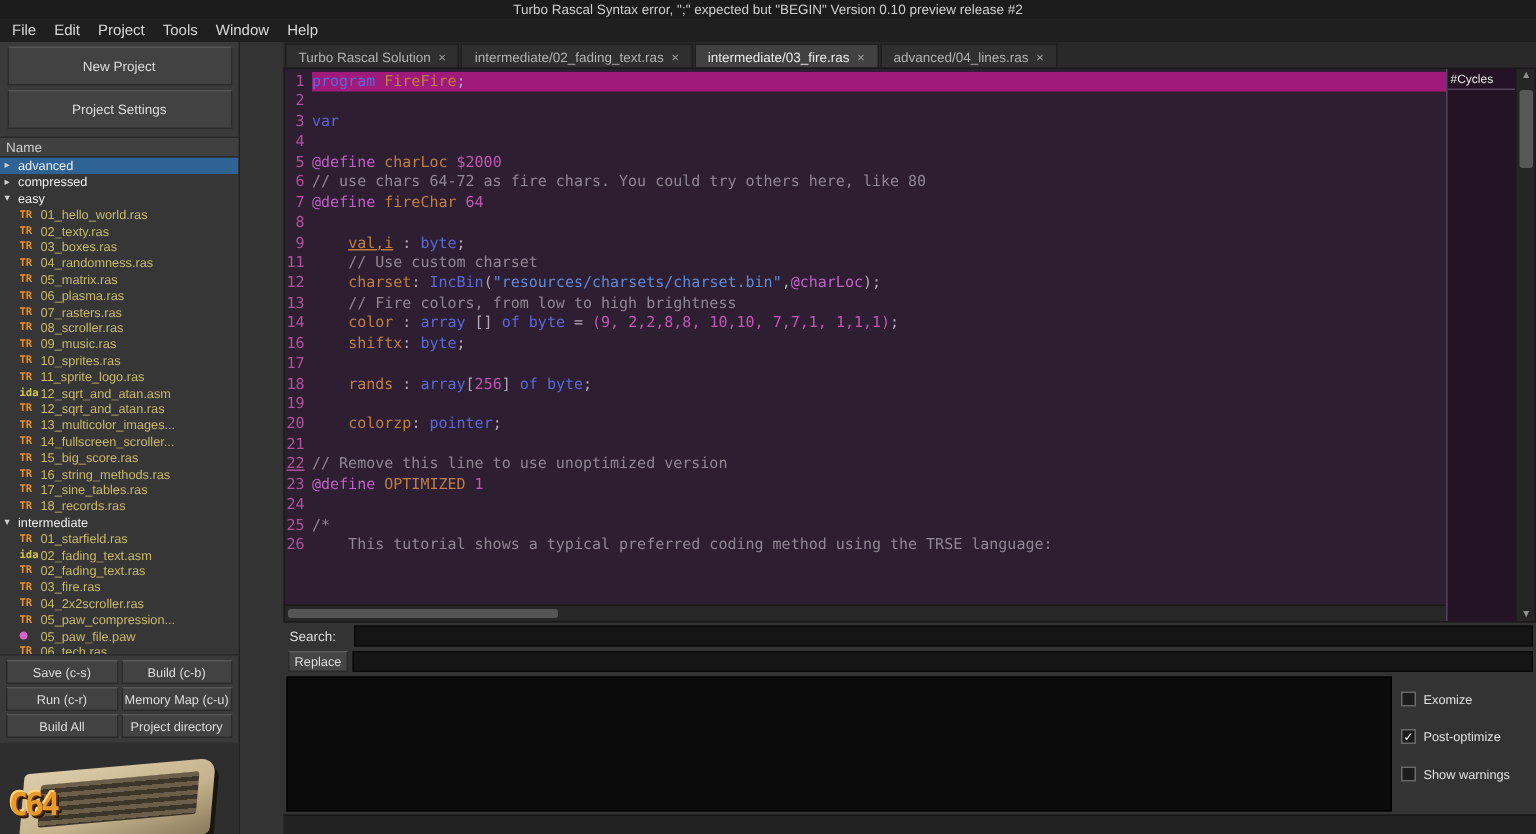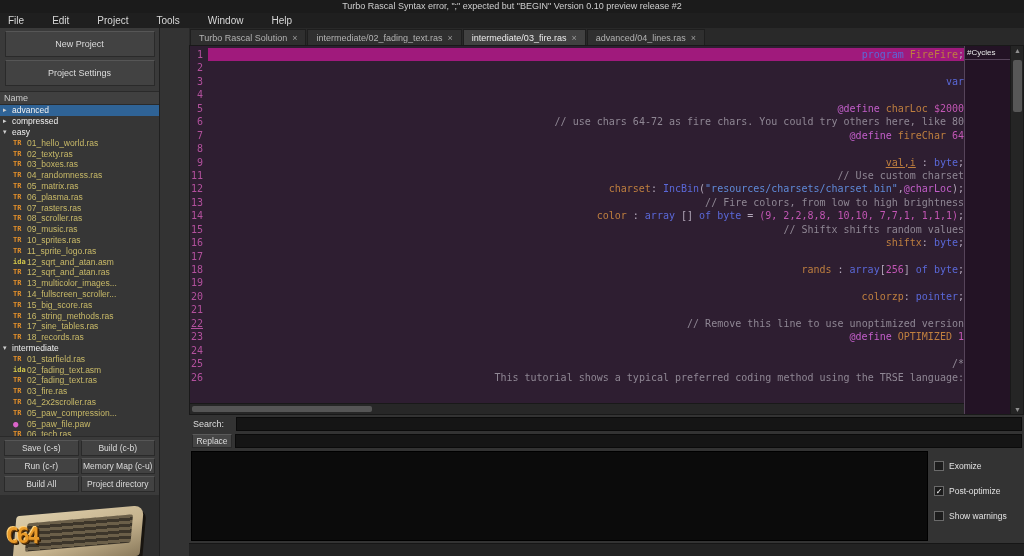--- a/index.html
+++ b/index.html
@@ -1,21 +1,21 @@
 <!DOCTYPE html>
 <html><head>
 <meta charset="utf-8">
 <style>
   * { margin:0; padding:0; box-sizing:border-box; }
   html,body { width:1024px; height:556px; overflow:hidden; background:#333; }
   body { font-family:"Liberation Sans", sans-serif; }
   .window { width:1024px; height:556px; display:flex; flex-direction:column; background:#343434; }
 
   .titlebar { height:13px; background:#1b1b1b; color:#cfcfcf; font-size:9px; text-align:center; line-height:13px; flex:0 0 auto; }
-  .menubar { height:15px; background:#1f1f1f; color:#d8d8d8; font-size:10px; display:flex; align-items:center; padding-left:2px; flex:0 0 auto;gap:16px; }
+  .menubar { height:15px; background:#1f1f1f; color:#d8d8d8; font-size:10px; display:flex; align-items:center; padding-left:2px; flex:0 0 auto; }
   .menu-item { padding:0 6px; cursor:default; }
 
   .body { flex:1; display:flex; min-height:0; }
 
   
   .sidebar { width:160px; background:#3a3a3a; display:flex; flex-direction:column; border-right:1px solid #202020; flex:0 0 auto; }
   .sbtn { display:block; width:150px; margin:3px auto 0; height:26px; background:#424242; border:1px solid #2a2a2a; border-top-color:#565656; color:#ddd; font-size:9px; font-family:inherit; cursor:pointer; }
   .tree-wrap { margin-top:5px; flex:0 0 346px; background:#363636; border-top:1px solid #2a2a2a; border-bottom:1px solid #2a2a2a; overflow:hidden; display:flex; flex-direction:column; }
   .tree-header { height:13px; background:#404040; border-bottom:1px solid #2a2a2a; color:#ccc; font-size:9px; padding-left:4px; line-height:13px; }
   .tree { flex:1; overflow:hidden; }
@@ -42,21 +42,21 @@
   .tabs { height:17px; background:#292929; display:flex; align-items:flex-end; padding-left:1px; flex:0 0 auto; }
   .tab { height:16px; display:flex; align-items:center; gap:5px; padding:0 8px; background:#2f2f2f; color:#b2b2b2; font-size:9px; border:1px solid #1e1e1e; border-bottom:none; margin-right:1px; cursor:pointer; white-space:nowrap; }
   .tab.active { background:#414141; color:#ececec; }
   .tab-close { font-size:9px; color:#9a9a9a; }
 
   .editor-row { flex:1; display:flex; min-height:0; border:1px solid #191919; background:#2e1e31; }
   .editor-col { flex:1; display:flex; flex-direction:column; min-width:0; }
   .editor { flex:1; overflow:hidden; font-family:"DejaVu Sans Mono", monospace; font-size:10px; padding-top:2px; }
   .code-line { display:flex; height:13.45px; line-height:13.45px; white-space:pre; }
   .line-num { flex:0 0 18px; width:18px; text-align:right; padding-right:5px; }
-  .line-code { flex:1; min-width:0; overflow:hidden;text-align:right; }
+  .line-code { flex:1; min-width:0; overflow:hidden; }
   .hscroll { height:11px; background:#272727; border-top:1px solid #191919; position:relative; flex:0 0 auto; }
   .hthumb { position:absolute; left:2px; top:2px; width:180px; height:6px; background:#555; border-radius:2px; }
 
   .cycles { width:46px; flex:0 0 46px; background:#231325; border-left:1px solid #56445a; display:flex; flex-direction:column; }
   .cycles-header { font-size:8px; color:#e8e8e8; padding:2px 2px; border-bottom:1px solid #56445a; }
 
   .vscroll { width:13px; flex:0 0 13px; background:#252525; border-left:1px solid #191919; position:relative; }
   .vthumb { position:absolute; top:14px; left:2px; width:9px; height:52px; background:#575757; border-radius:2px; }
   .scroll-arrow { position:absolute; left:0; width:13px; text-align:center; font-size:7px; color:#8f8f8f; }
   .scroll-arrow.up { top:1px; } .scroll-arrow.down { bottom:1px; }
@@ -293,21 +293,20 @@
               <div class="code-line"><span class="line-num" style="color: rgb(178, 80, 157);">4</span><span class="line-code"></span></div>
               <div class="code-line"><span class="line-num" style="color: rgb(178, 80, 157);">5</span><span class="line-code"><span style="color: rgb(194, 94, 201);">@define </span><span style="color: rgb(191, 127, 63);">charLoc </span><span style="color: rgb(194, 86, 180);">$2000</span></span></div>
               <div class="code-line"><span class="line-num" style="color: rgb(178, 80, 157);">6</span><span class="line-code"><span style="color: rgb(143, 135, 148);">// use chars 64-72 as fire chars. You could try others here, like 80</span></span></div>
               <div class="code-line"><span class="line-num" style="color: rgb(178, 80, 157);">7</span><span class="line-code"><span style="color: rgb(194, 94, 201);">@define </span><span style="color: rgb(191, 127, 63);">fireChar </span><span style="color: rgb(194, 86, 180);">64</span></span></div>
               <div class="code-line"><span class="line-num" style="color: rgb(178, 80, 157);">8</span><span class="line-code"></span></div>
               <div class="code-line"><span class="line-num" style="color: rgb(178, 80, 157);">9</span><span class="line-code"><span style="color: rgb(179, 168, 186);">    </span><span style="color: rgb(191, 127, 63); text-decoration: underline;">val,i</span><span style="color: rgb(179, 168, 186);"> : </span><span style="color: rgb(90, 104, 216);">byte</span><span style="color: rgb(179, 168, 186);">;</span></span></div>
               <div class="code-line"><span class="line-num" style="color: rgb(178, 80, 157);">11</span><span class="line-code"><span style="color: rgb(179, 168, 186);">    </span><span style="color: rgb(143, 135, 148);">// Use custom charset</span></span></div>
               <div class="code-line"><span class="line-num" style="color: rgb(178, 80, 157);">12</span><span class="line-code"><span style="color: rgb(179, 168, 186);">    </span><span style="color: rgb(191, 127, 63);">charset</span><span style="color: rgb(179, 168, 186);">: </span><span style="color: rgb(90, 104, 216);">IncBin</span><span style="color: rgb(179, 168, 186);">(</span><span style="color: rgb(95, 138, 216);">"resources/charsets/charset.bin"</span><span style="color: rgb(179, 168, 186);">,</span><span style="color: rgb(194, 94, 201);">@charLoc</span><span style="color: rgb(179, 168, 186);">);</span></span></div>
               <div class="code-line"><span class="line-num" style="color: rgb(178, 80, 157);">13</span><span class="line-code"><span style="color: rgb(179, 168, 186);">    </span><span style="color: rgb(143, 135, 148);">// Fire colors, from low to high brightness</span></span></div>
               <div class="code-line"><span class="line-num" style="color: rgb(178, 80, 157);">14</span><span class="line-code"><span style="color: rgb(179, 168, 186);">    </span><span style="color: rgb(191, 127, 63);">color</span><span style="color: rgb(179, 168, 186);"> : </span><span style="color: rgb(90, 104, 216);">array</span><span style="color: rgb(179, 168, 186);"> [] </span><span style="color: rgb(90, 104, 216);">of</span><span style="color: rgb(179, 168, 186);"> </span><span style="color: rgb(90, 104, 216);">byte</span><span style="color: rgb(179, 168, 186);"> = </span><span style="color: rgb(194, 86, 180);">(9, 2,2,8,8, 10,10, 7,7,1, 1,1,1)</span><span style="color: rgb(179, 168, 186);">;</span></span></div>
-              <div class="code-line"><span class="line-num" style="color: rgb(178, 80, 157);">15</span><span class="line-code"><span style="color: rgb(179, 168, 186);">    </span><span style="color: rgb(143, 135, 148);">// Shiftx shifts random values</span></span></div>
               <div class="code-line"><span class="line-num" style="color: rgb(178, 80, 157);">16</span><span class="line-code"><span style="color: rgb(179, 168, 186);">    </span><span style="color: rgb(191, 127, 63);">shiftx</span><span style="color: rgb(179, 168, 186);">: </span><span style="color: rgb(90, 104, 216);">byte</span><span style="color: rgb(179, 168, 186);">;</span></span></div>
               <div class="code-line"><span class="line-num" style="color: rgb(178, 80, 157);">17</span><span class="line-code"></span></div>
               <div class="code-line"><span class="line-num" style="color: rgb(178, 80, 157);">18</span><span class="line-code"><span style="color: rgb(179, 168, 186);">    </span><span style="color: rgb(191, 127, 63);">rands</span><span style="color: rgb(179, 168, 186);"> : </span><span style="color: rgb(90, 104, 216);">array</span><span style="color: rgb(179, 168, 186);">[</span><span style="color: rgb(194, 86, 180);">256</span><span style="color: rgb(179, 168, 186);">] </span><span style="color: rgb(90, 104, 216);">of</span><span style="color: rgb(179, 168, 186);"> </span><span style="color: rgb(90, 104, 216);">byte</span><span style="color: rgb(179, 168, 186);">;</span></span></div>
               <div class="code-line"><span class="line-num" style="color: rgb(178, 80, 157);">19</span><span class="line-code"></span></div>
               <div class="code-line"><span class="line-num" style="color: rgb(178, 80, 157);">20</span><span class="line-code"><span style="color: rgb(179, 168, 186);">    </span><span style="color: rgb(191, 127, 63);">colorzp</span><span style="color: rgb(179, 168, 186);">: </span><span style="color: rgb(90, 104, 216);">pointer</span><span style="color: rgb(179, 168, 186);">;</span></span></div>
               <div class="code-line"><span class="line-num" style="color: rgb(178, 80, 157);">21</span><span class="line-code"></span></div>
               <div class="code-line"><span class="line-num" style="color: rgb(178, 80, 157); text-decoration: underline;">22</span><span class="line-code"><span style="color: rgb(143, 135, 148);">// Remove this line to use unoptimized version</span></span></div>
               <div class="code-line"><span class="line-num" style="color: rgb(178, 80, 157);">23</span><span class="line-code"><span style="color: rgb(194, 94, 201);">@define </span><span style="color: rgb(191, 127, 63);">OPTIMIZED </span><span style="color: rgb(194, 86, 180);">1</span></span></div>
               <div class="code-line"><span class="line-num" style="color: rgb(178, 80, 157);">24</span><span class="line-code"></span></div>
               <div class="code-line"><span class="line-num" style="color: rgb(178, 80, 157);">25</span><span class="line-code"><span style="color: rgb(143, 135, 148);">/*</span></span></div>

